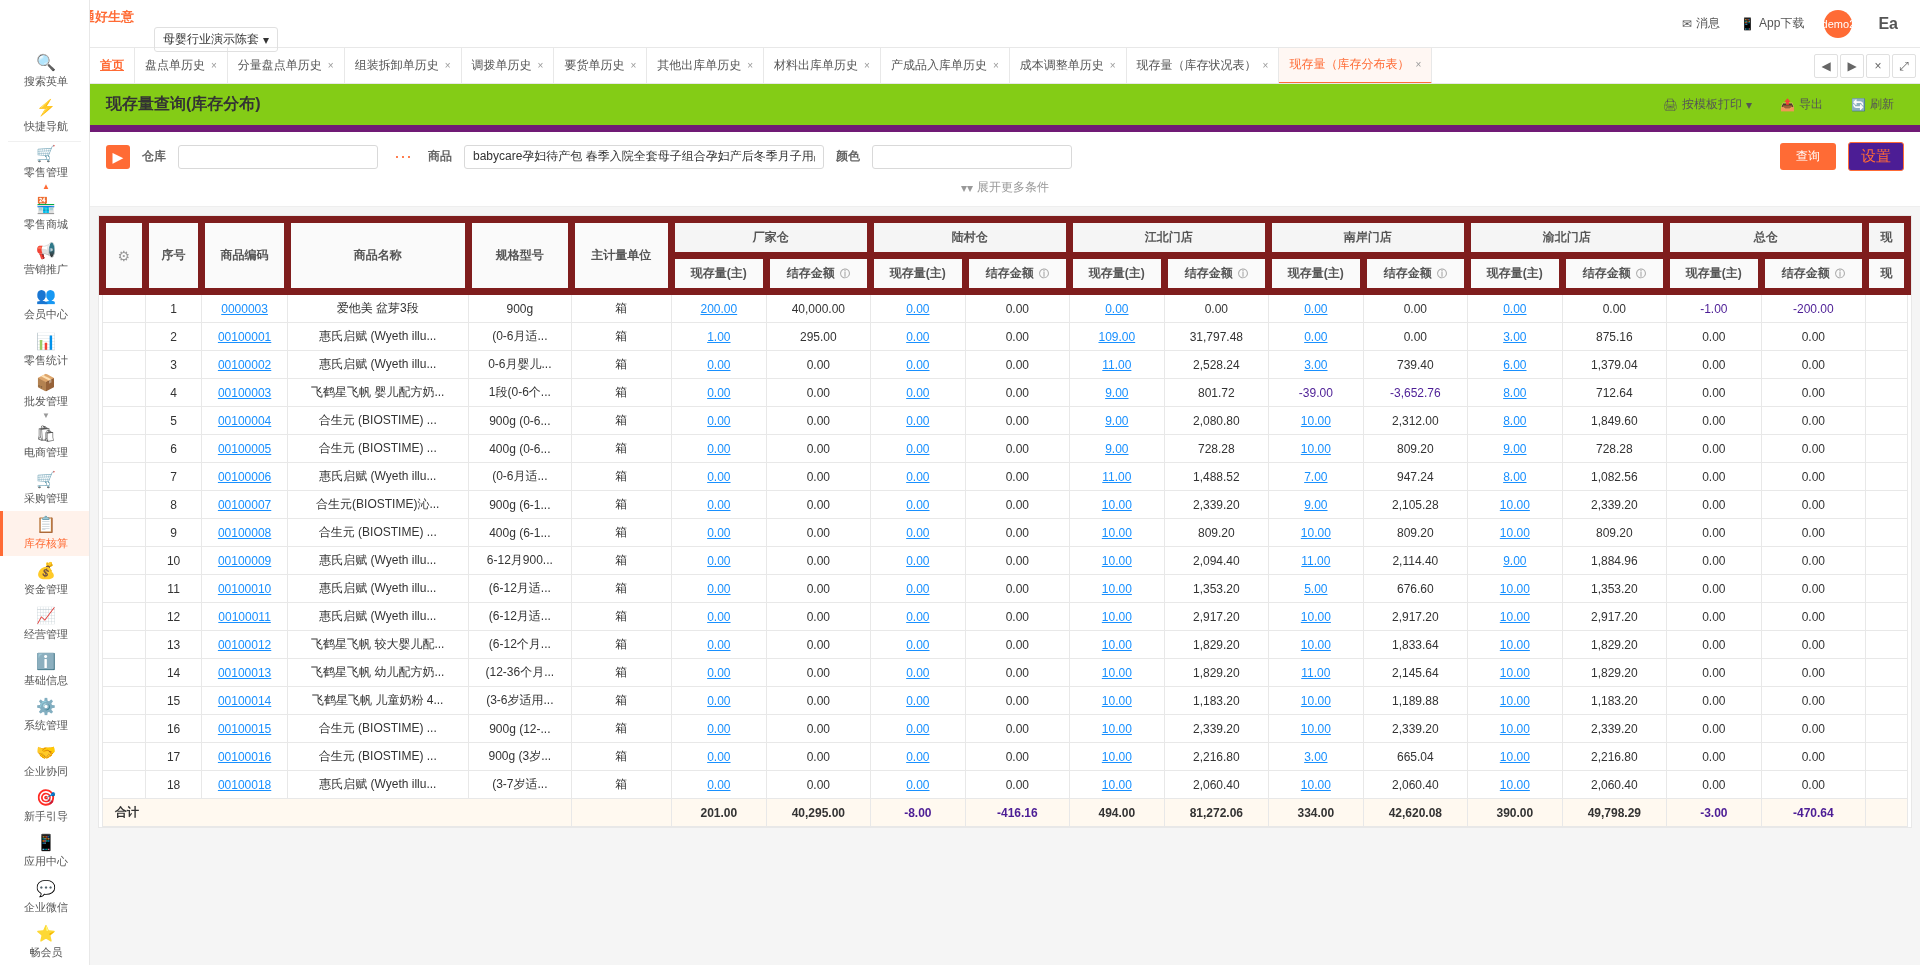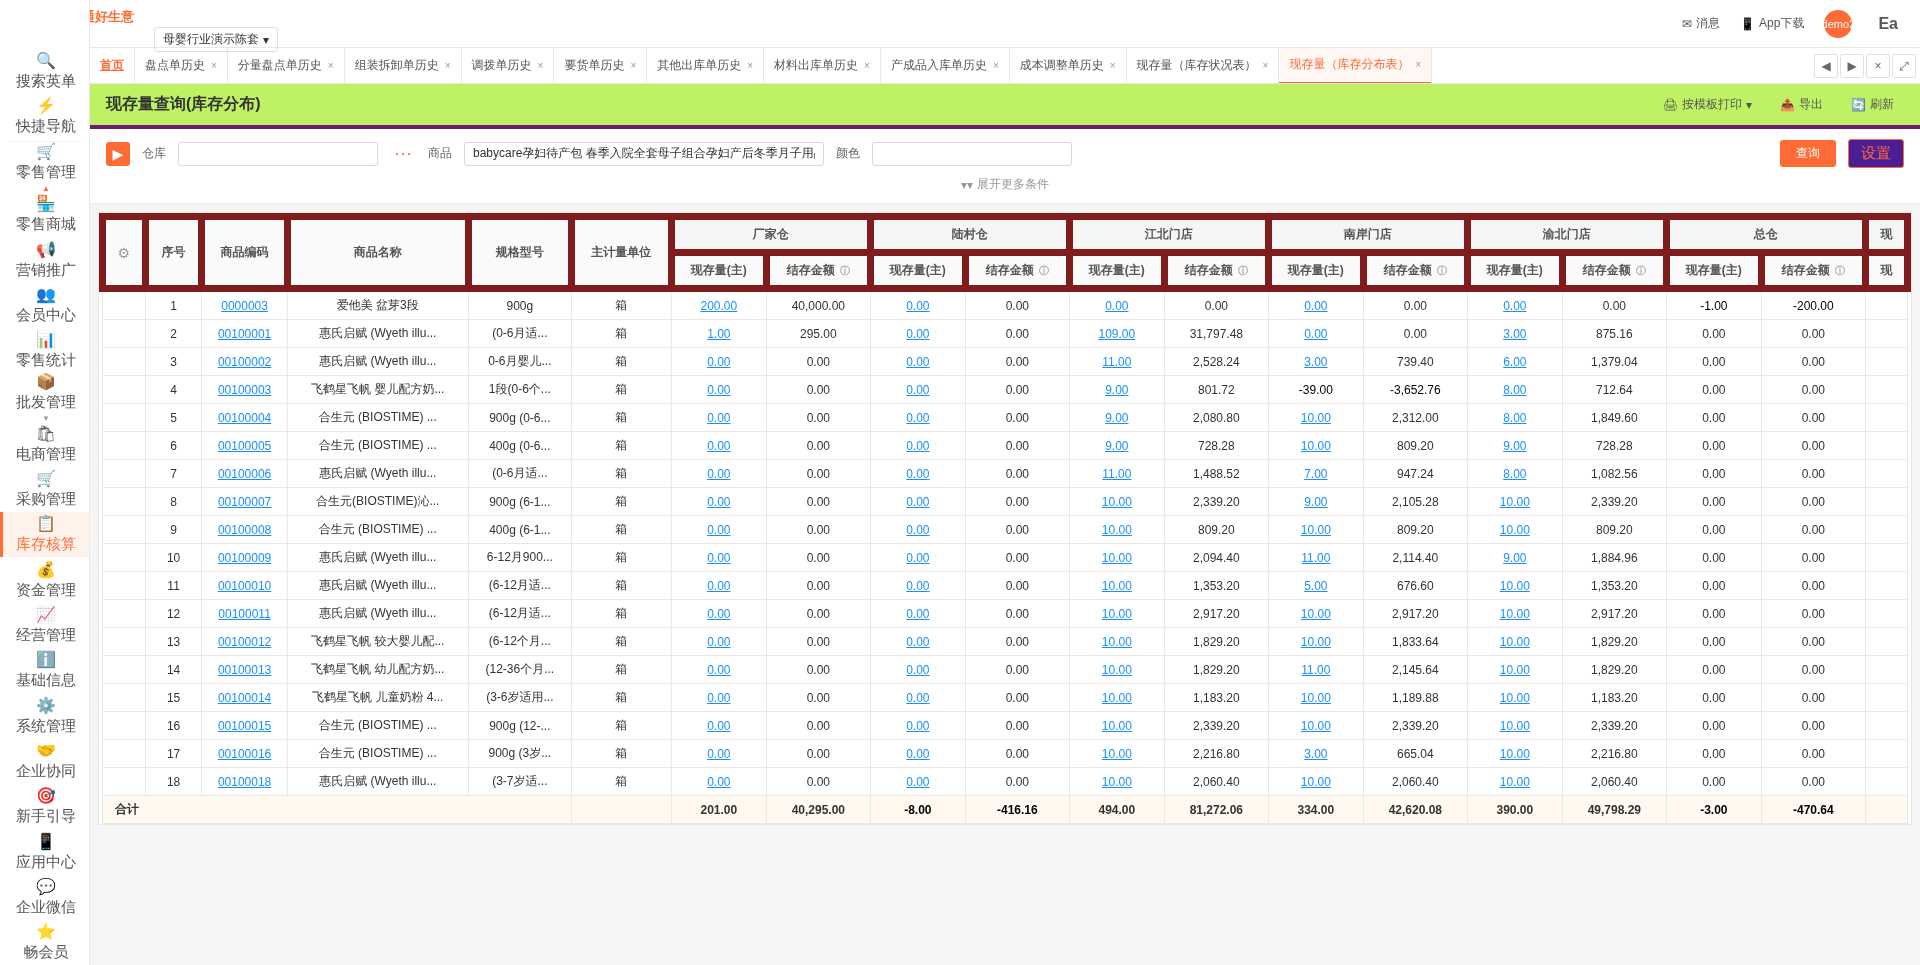--- a/index.html
+++ b/index.html
@@ -122,39 +122,39 @@
       align-items: center;
       justify-content: center;
       cursor: pointer;
       color: #555;
       font-size: 11px;
       gap: 2px;
       border-left: 3px solid transparent;
     }
     .sidebar-item.active { background: #fff2eb; color: #ff6b35; border-left-color: #ff6b35; }
     .sidebar-item .si-icon { font-size: 16px; }
-    .sidebar-item .si-label { font-size: 15px; }
+    .sidebar-item .si-label { font-size: 11px; }
     .sidebar-divider { height: 1px; background: #f0f0f0; margin: 2px 8px; }
 
     
     .main-content {
       position: fixed;
       top: 84px; left: 90px; right: 0; bottom: 0;
       background: #f5f5f5;
       overflow: auto;
     }
 
     
     .page-header {
-      background: #bef264;
+      background: #84cc16;
       padding: 8px 16px 0 16px;
       display: flex;
       align-items: center;
       justify-content: space-between;
-      border-bottom: 4px solid #701a75;
+      border-bottom: 7px solid #701a75;
     }
     .page-title {
       font-size: 16px;
       font-weight: bold;
       color: #333;
       padding-bottom: 8px;
     }
     .header-actions {
       display: flex;
       gap: 8px;
@@ -187,21 +187,21 @@
     .filter-expand {
       text-align: center;
       color: #999;
       font-size: 12px;
       cursor: pointer;
       display: flex;
       align-items: center;
       justify-content: center;
       gap: 4px;
     }
-    .filter-label { color: #666; font-size: 12px; white-space: nowrap; }
+    .filter-label { color: #666; font-size: 12px; white-space: nowrap; font-weight: bold; }
     .filter-input {
       border: 1px solid #d9d9d9;
       border-radius: 3px;
       padding: 4px 8px;
       font-size: 12px;
       color: #333;
       outline: none;
       background: #fff;
     }
     .filter-input.wide { width: 360px; }
@@ -265,21 +265,21 @@
       white-space: nowrap;
     }
     td {
       border: 1px solid #e8e8e8;
       padding: 5px 8px;
       text-align: center;
       color: #333;
       white-space: nowrap;
     }
     .num-link { color: #1890ff; text-decoration: underline; cursor: pointer; }
-    .neg { color: #000000; margin-top: 8px; }
+    .neg { color: #4c1d95; margin-top: 8px; }
     .summary-row td { background: #fff9f0; font-weight: bold; }
     .th-group {
       background: #f5f5f5;
     }
     .gear-btn {
       background: none;
       border: none;
       cursor: pointer;
       color: #999;
       font-size: 14px;

